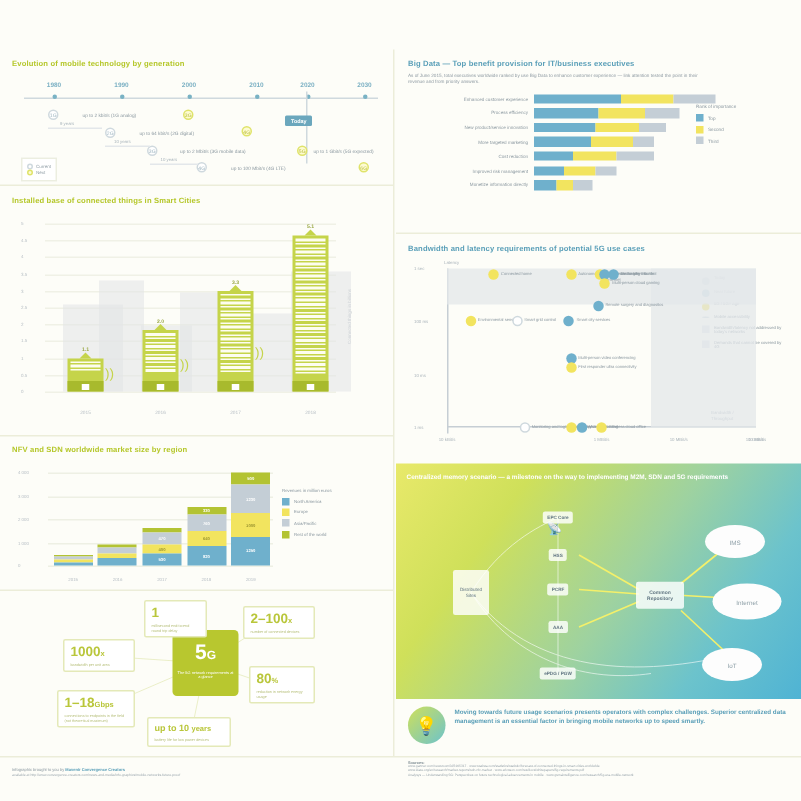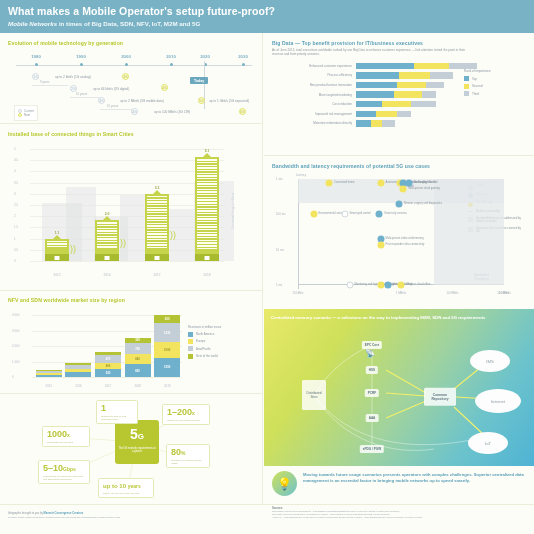--- a/index.html
+++ b/index.html
@@ -180,26 +180,20 @@
   #credits { position:absolute; left:0; top:504px; width:262px; height:30px; padding:8px 8px 0 8px; }
   #credits .c1 { font-size:2.7px; color:#8b98a0; }
   #credits .c1 b { color:#5a9fb8; }
   #credits .c2 { font-size:2.3px; color:#9aa6ad; line-height:3px; margin-top:1px; word-break:break-all; }
 </style>
 </head>
 <body>
 
 <div class="page">
 
-  <div class="header">
-    <h1>What makes a Mobile Operator's setup future-proof?</h1>
-    <h2>
-      <span class="hsub-i">Mobile Networks</span><span> in times of Big Data, SDN, NFV, IoT, M2M and 5G</span>
-    </h2>
-  </div>
 
   <div class="panel" id="p1">
     <div class="panel-title">Evolution of mobile technology by generation</div>
     <div class="tl-wrap">
       <div class="tl-axis"></div>
 
       <div class="tl-year" style="left:28px">1980</div>
       <div class="tl-year" style="left:73px">1990</div>
       <div class="tl-year" style="left:118px">2000</div>
       <div class="tl-year" style="left:163px">2010</div>
@@ -634,33 +628,33 @@
       </svg>
       <div class="kpi-center">
         <div class="g"><span>5</span><small>G</small></div>
         <div class="s">The 5G network requirements at a glance</div>
       </div>
       <div class="kpi" style="left:96px; top:6px; width:42px">
         <div class="v"><span>1</span><small></small></div>
         <div class="c">millisecond end-to-end round trip delay</div>
       </div>
       <div class="kpi" style="left:162px; top:10px; width:48px">
-        <div class="v"><span>1–200</span><small>x</small></div>
+        <div class="v"><span>2–100</span><small>x</small></div>
         <div class="c">number of connected devices</div>
       </div>
       <div class="kpi" style="left:42px; top:32px; width:48px">
         <div class="v"><span>1000</span><small>x</small></div>
         <div class="c">bandwidth per unit area</div>
       </div>
       <div class="kpi" style="left:166px; top:50px; width:44px">
         <div class="v"><span>80</span><small>%</small></div>
         <div class="c">reduction in network energy usage</div>
       </div>
       <div class="kpi" style="left:38px; top:66px; width:52px">
-        <div class="v"><span>5–10</span><small>Gbps</small></div>
+        <div class="v"><span>1–18</span><small>Gbps</small></div>
         <div class="c">connections to endpoints in the field (not theoretical maximum)</div>
       </div>
       <div class="kpi" style="left:98px; top:84px; width:56px">
         <div class="v" style="font-size:6px"><span>up to 10</span> <small>years</small></div>
         <div class="c">battery life for low power devices</div>
       </div>
     </div>
   </div>
 
   <div class="panel" id="p7">

